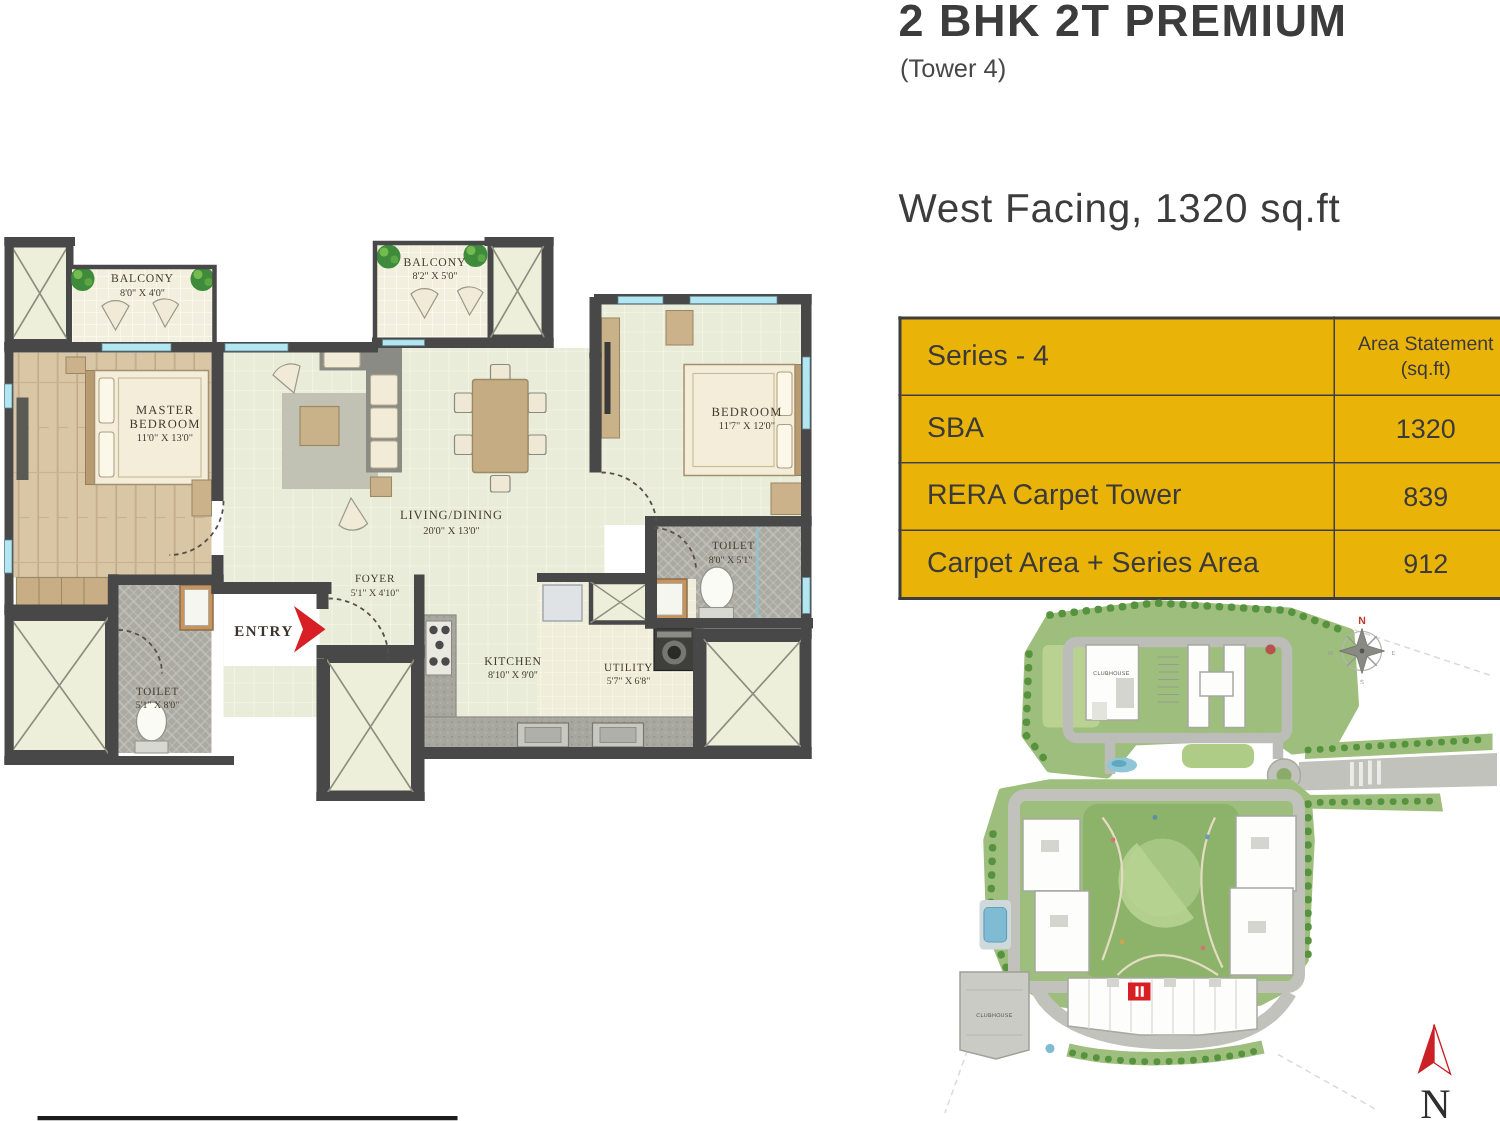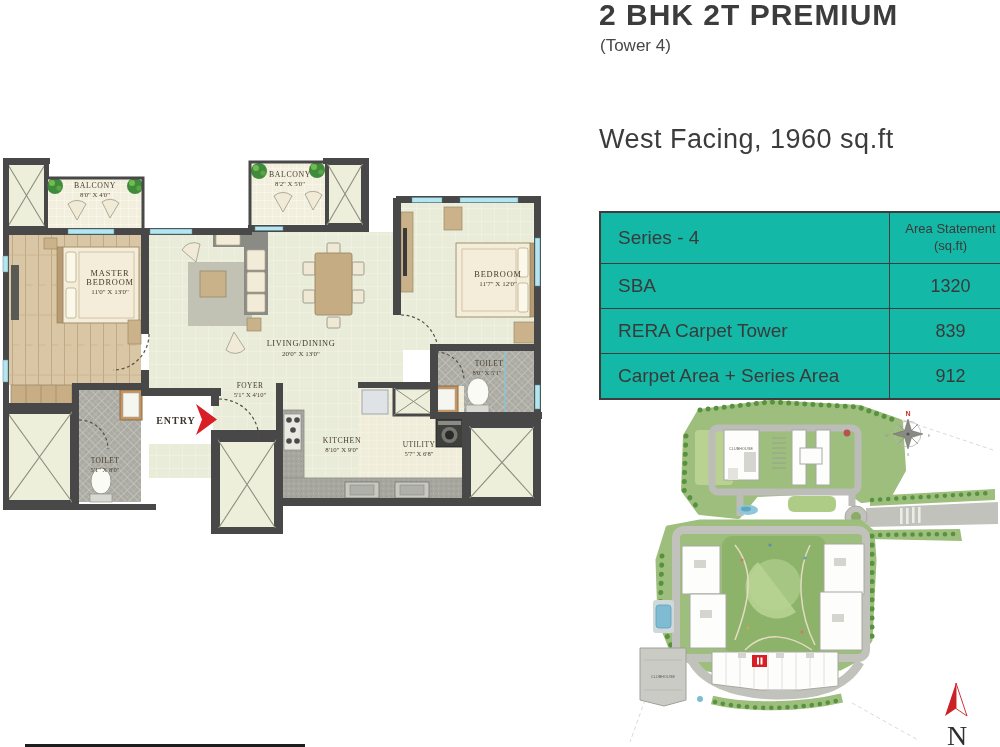--- a/index.html
+++ b/index.html
@@ -15,21 +15,21 @@
     position:absolute;left:600px;top:36px;font-size:17px;font-weight:400;color:#474747;
   }
   .hdr-facing{
     position:absolute;left:599px;top:124px;font-size:27px;font-weight:500;
     color:#3c3c3c;letter-spacing:0.5px;
   }
   table.area-table{
     position:absolute;left:599px;top:211px;width:389px;border-collapse:collapse;
     color:#3a3a3a;table-layout:fixed;
   }
-  table.area-table td{border:1.6px solid #3d3d3d;background:#14b8a6;}
+  table.area-table td{border:1.6px solid #3d3d3d;background:#eab308;}
   table.area-table .c1{width:270px;padding-left:17px;font-size:19px;}
   table.area-table .c2{width:119px;text-align:center;font-size:18px;}
   table.area-table tr.hd td{height:48px;}
   table.area-table tr.rw td{height:42px;}
   table.area-table .area-hd{font-size:13px;line-height:1.3;}
   table.area-table{border:2px solid #3d3d3d;}
   svg text{user-select:none;}
   .plan-label{font-family:"Liberation Serif",serif;fill:#473d2f;}
 </style>
 </head>
@@ -315,21 +315,21 @@
   <g>
     <text x="176" y="424" text-anchor="middle" font-family="Liberation Serif, serif" font-weight="bold" font-size="10" letter-spacing="1" fill="#3d332a">ENTRY</text>
     <path d="M196 404 L217 419.5 L196 435 L202 419.5 Z" fill="#d81f26"></path>
   </g>
 
   <rect x="25" y="744" width="280" height="3" fill="#1d1d1d"></rect>
 </svg>
 
 <div class="hdr-title">2 BHK 2T PREMIUM</div>
 <div class="hdr-tower">(Tower 4)</div>
-<div class="hdr-facing">West Facing, 1960 sq.ft</div>
+<div class="hdr-facing">West Facing, 1320 sq.ft</div>
 
 <table class="area-table">
   <tbody>
     <tr class="hd">
       <td class="c1">Series - 4</td>
       <td class="c2">
         <div class="area-hd">Area Statement</div>
         <div class="area-hd">(sq.ft)</div>
       </td>
     </tr>

